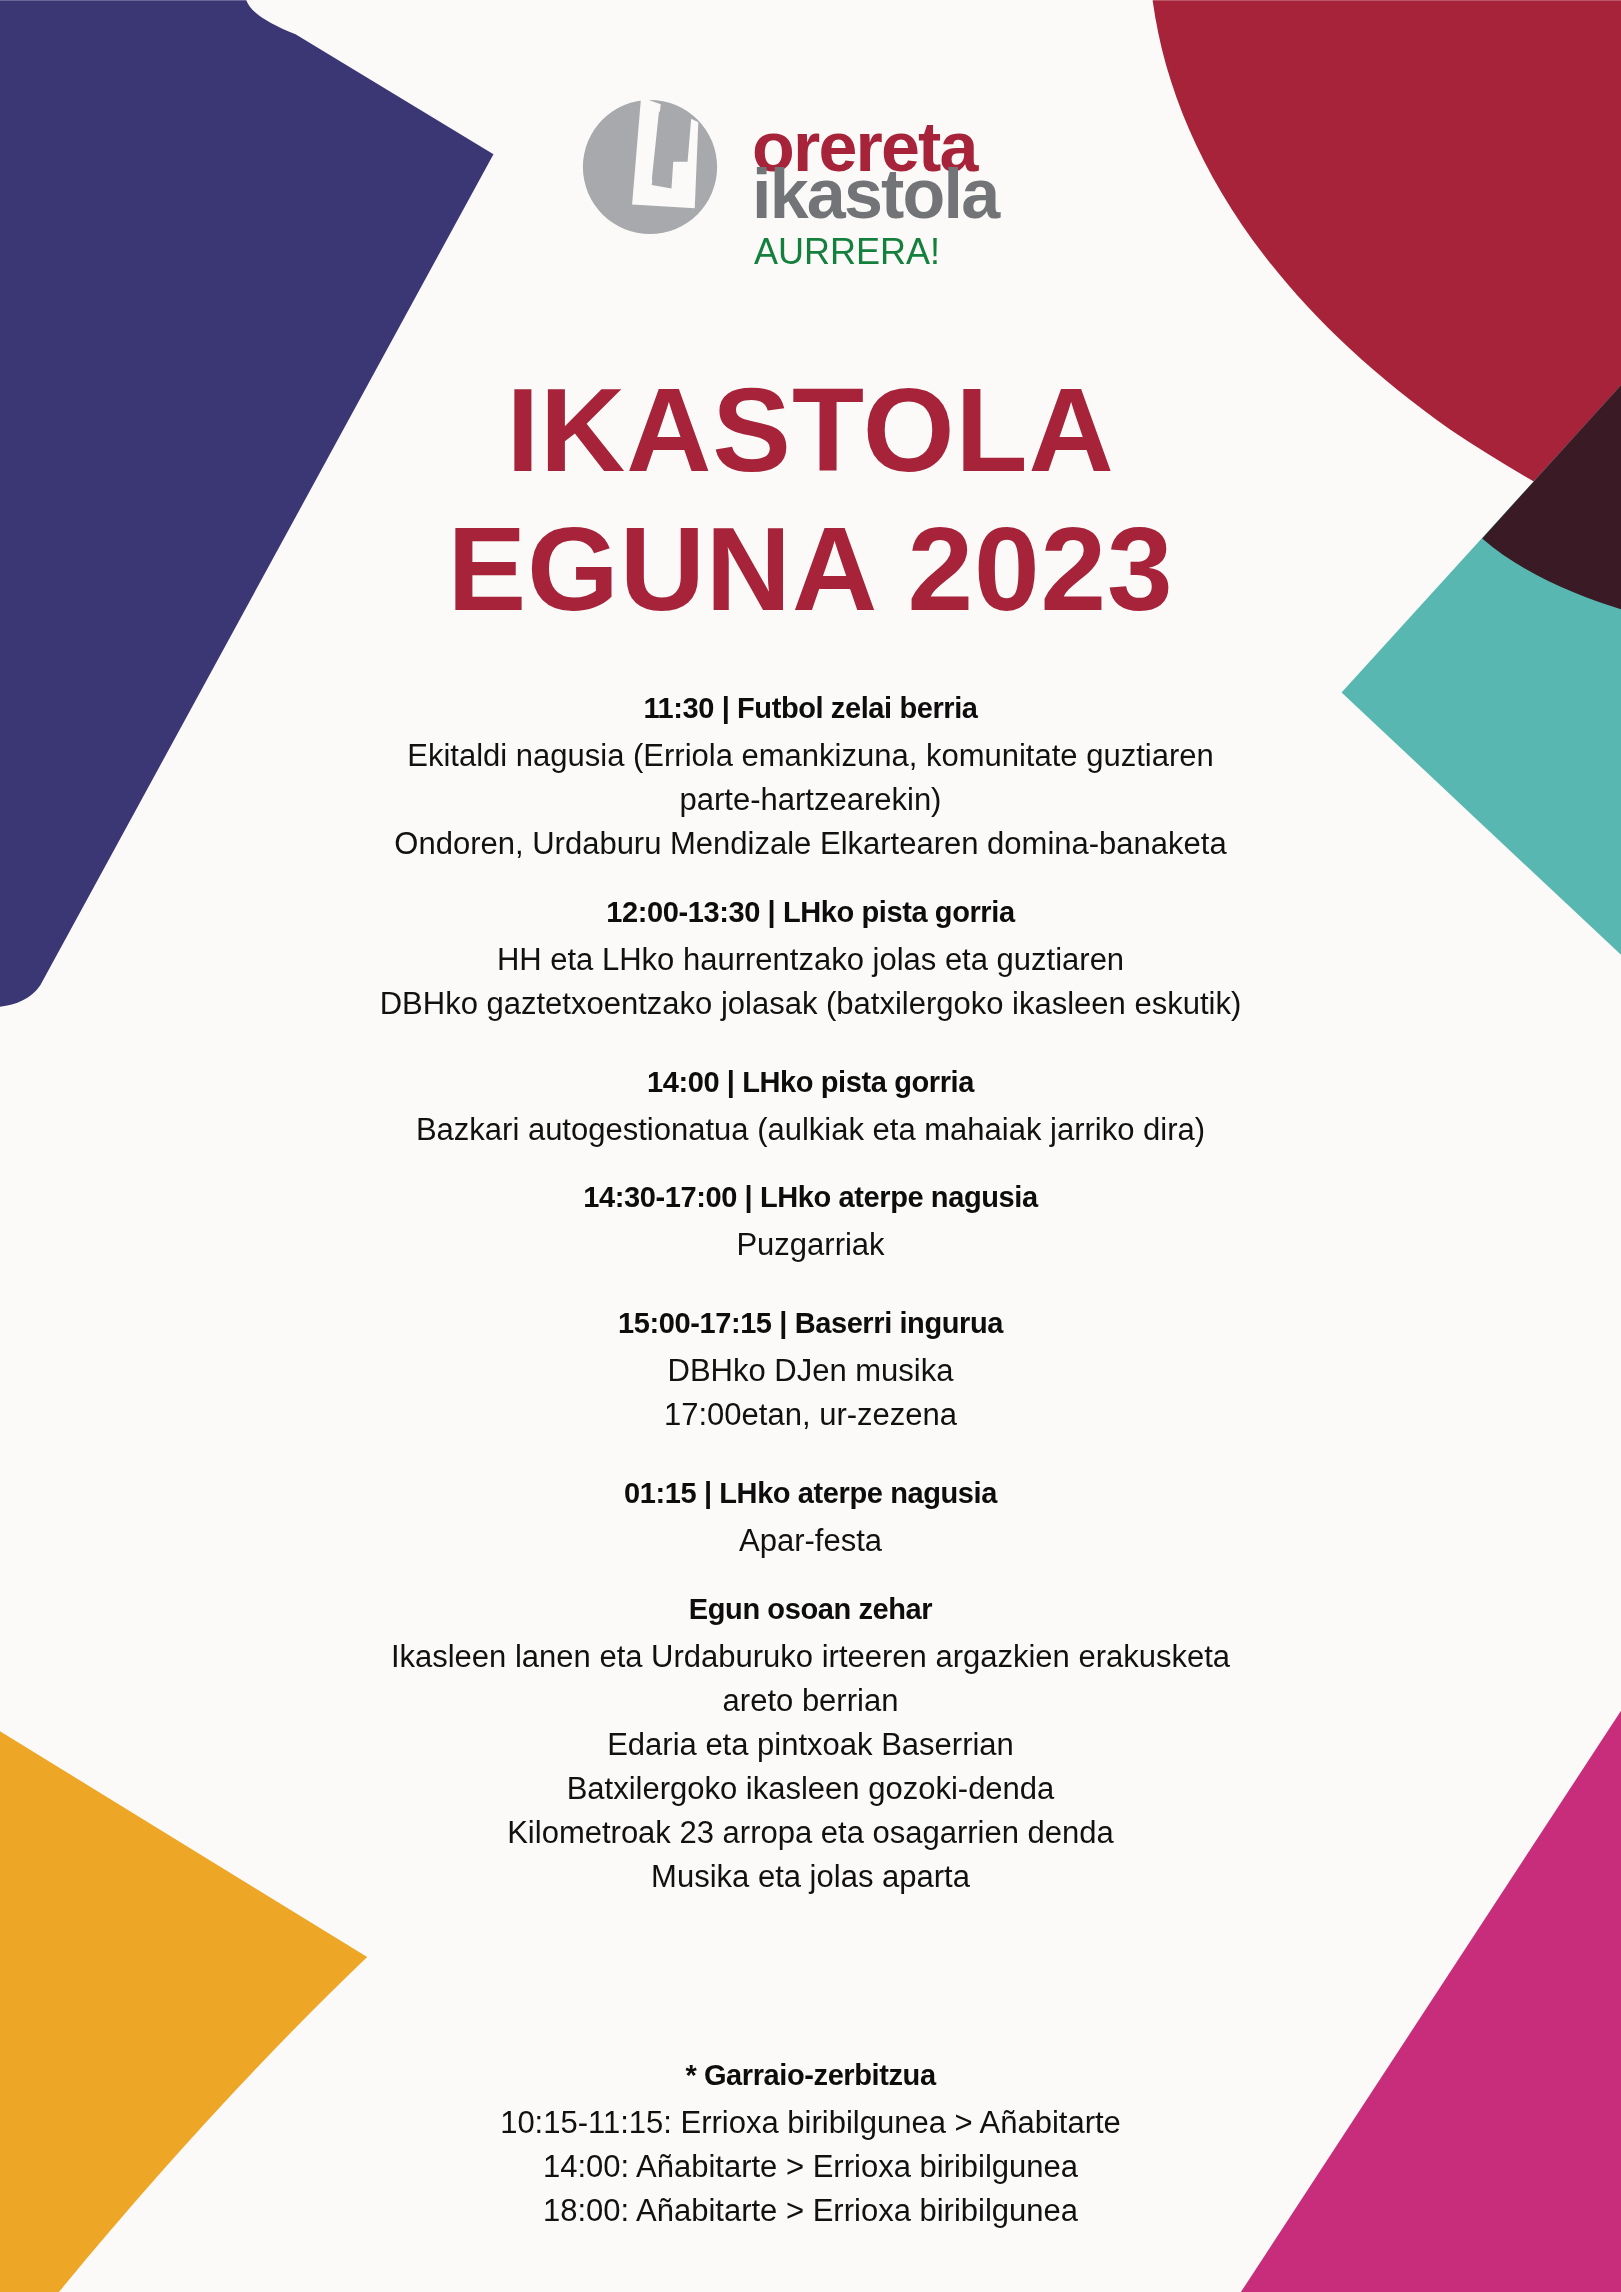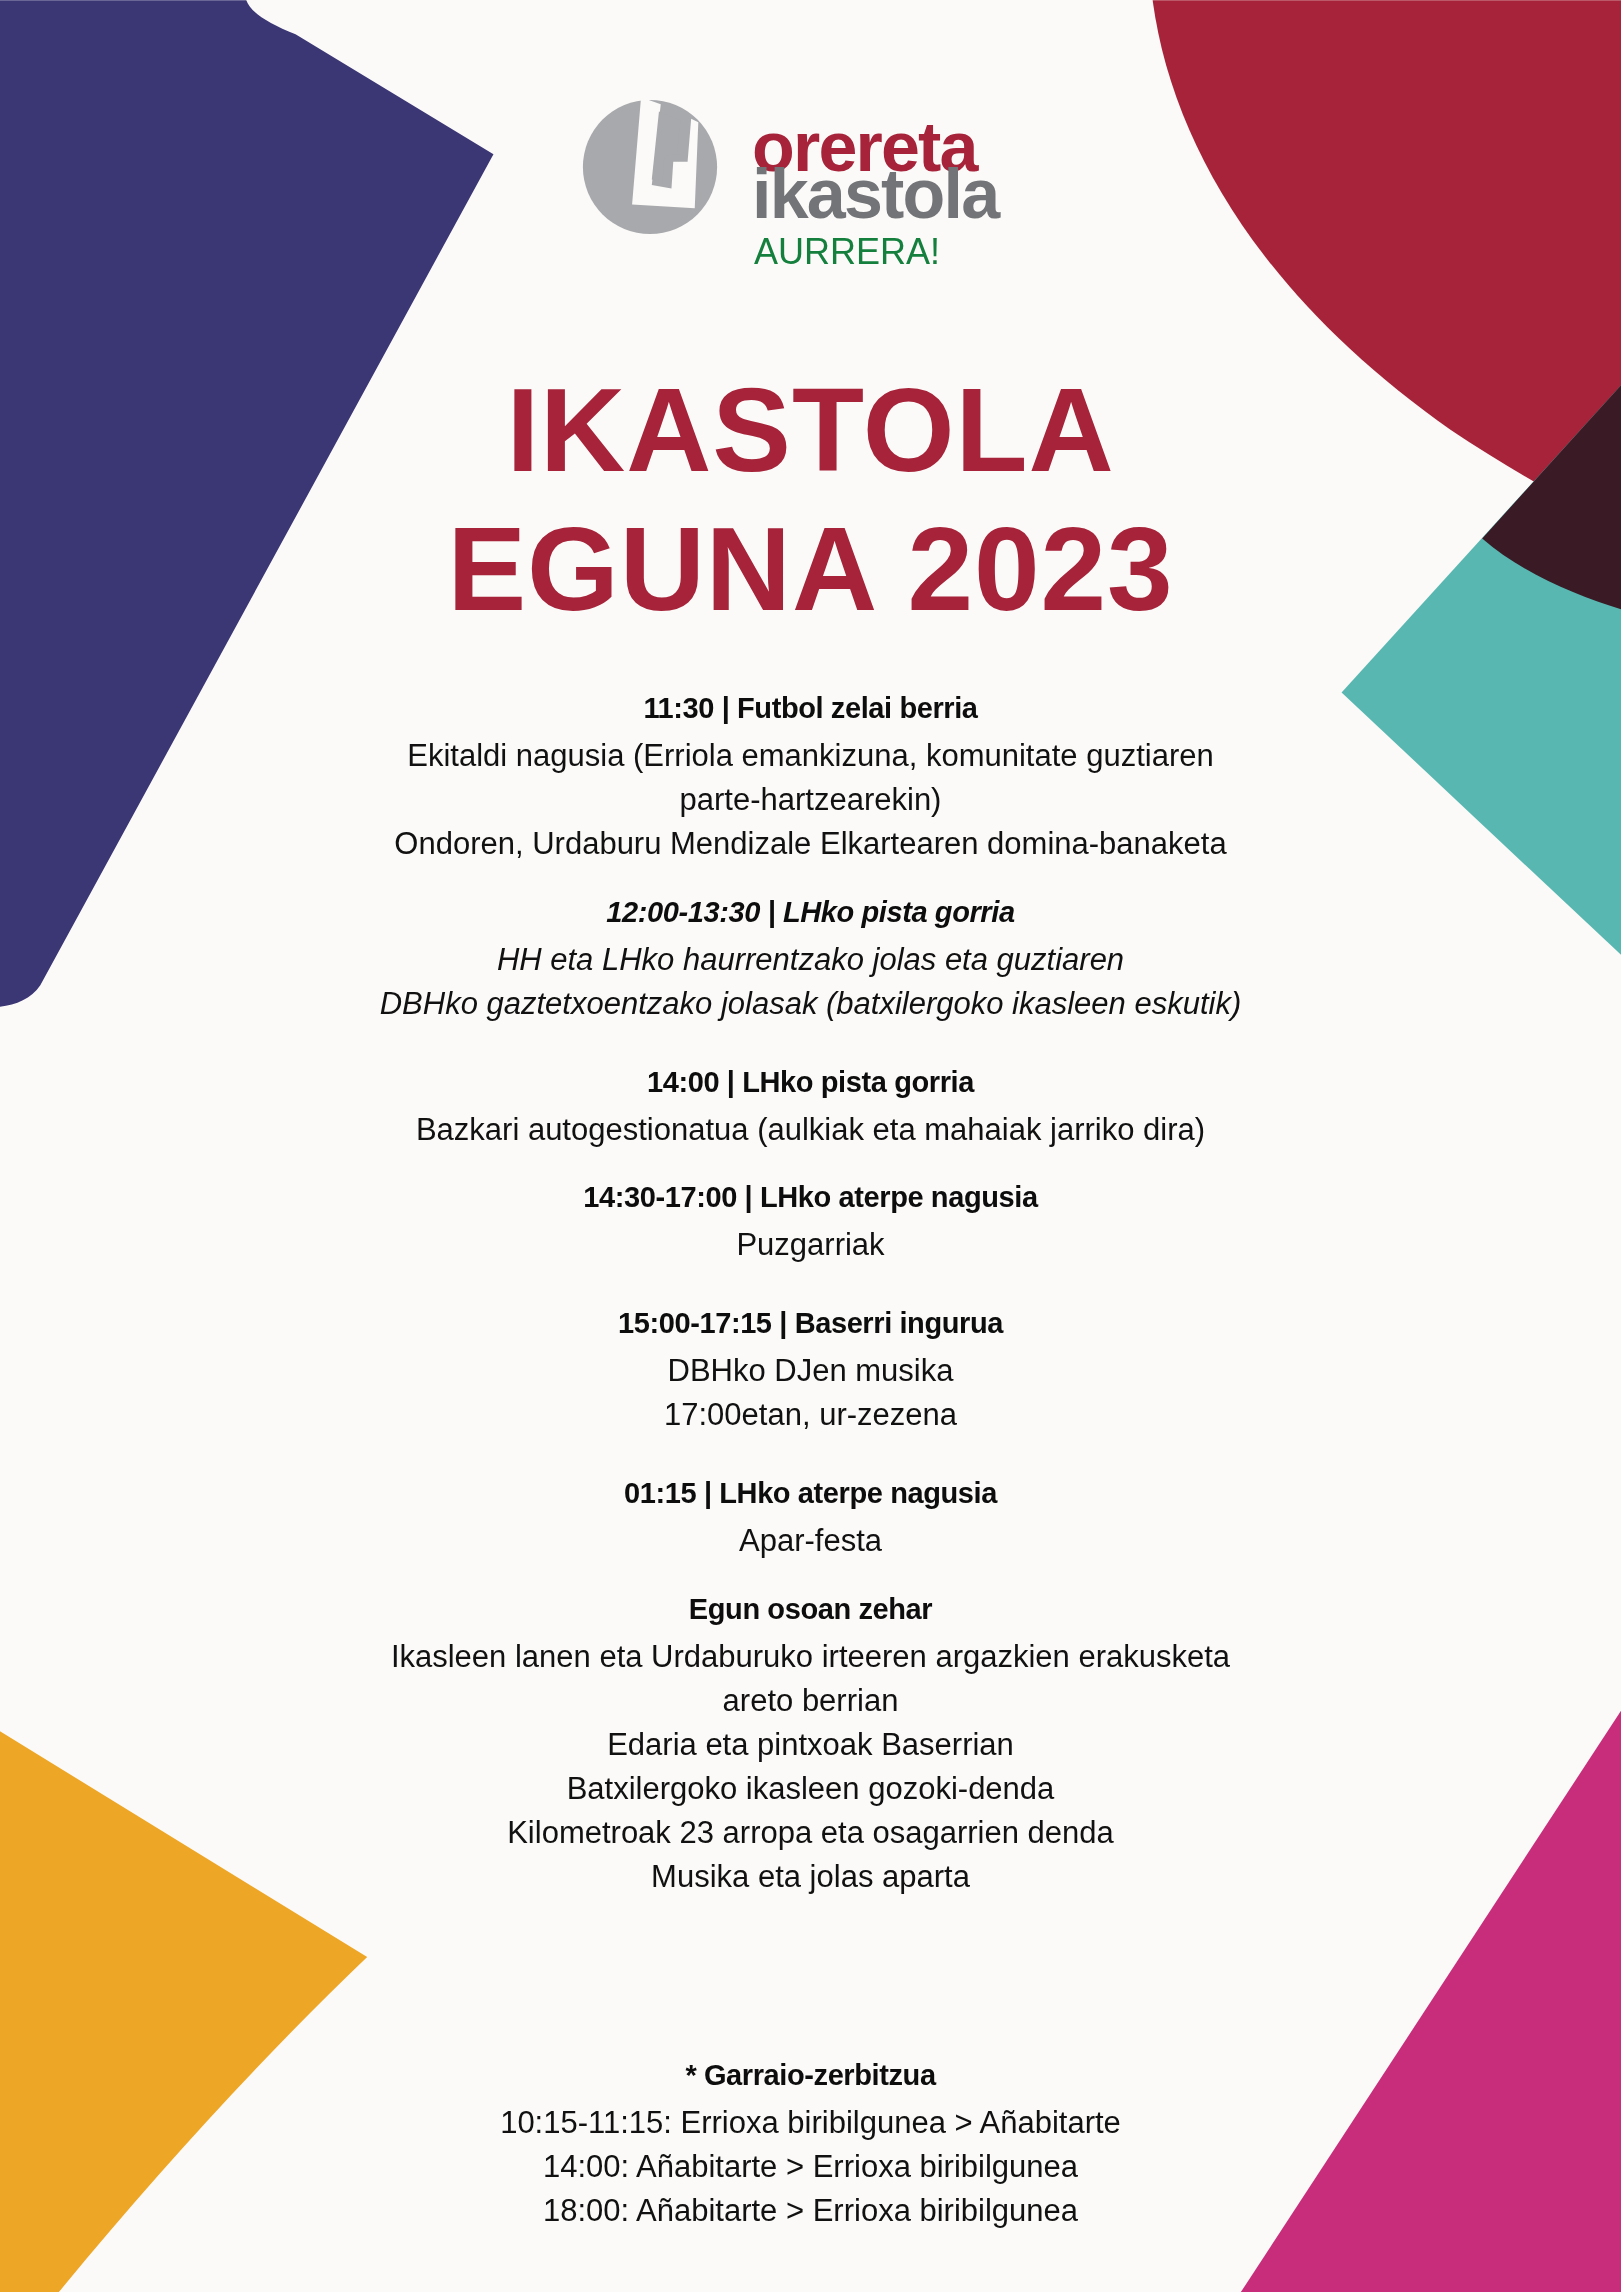--- a/index.html
+++ b/index.html
@@ -78,21 +78,21 @@
   <div class="title title-1">IKASTOLA</div>
   <div class="title title-2">EGUNA 2023</div>
 
   <div class="schedule">
     <div class="block">
       <div class="block-title">11:30 | Futbol zelai berria</div>
       <div class="block-line">Ekitaldi nagusia (Erriola emankizuna, komunitate guztiaren</div>
       <div class="block-line">parte-hartzearekin)</div>
       <div class="block-line">Ondoren, Urdaburu Mendizale Elkartearen domina-banaketa</div>
     </div>
-    <div class="block" style="margin-top:18px;font-style:italic;">
+    <div class="block" style="margin-top:18px;">
       <div class="block-title">12:00-13:30 | LHko pista gorria</div>
       <div class="block-line">HH eta LHko haurrentzako jolas eta guztiaren</div>
       <div class="block-line">DBHko gaztetxoentzako jolasak (batxilergoko ikasleen eskutik)</div>
     </div>
     <div class="block" style="margin-top:30px;">
       <div class="block-title">14:00 | LHko pista gorria</div>
       <div class="block-line">Bazkari autogestionatua (aulkiak eta mahaiak jarriko dira)</div>
     </div>
     <div class="block" style="">
       <div class="block-title">14:30-17:00 | LHko aterpe nagusia</div>

